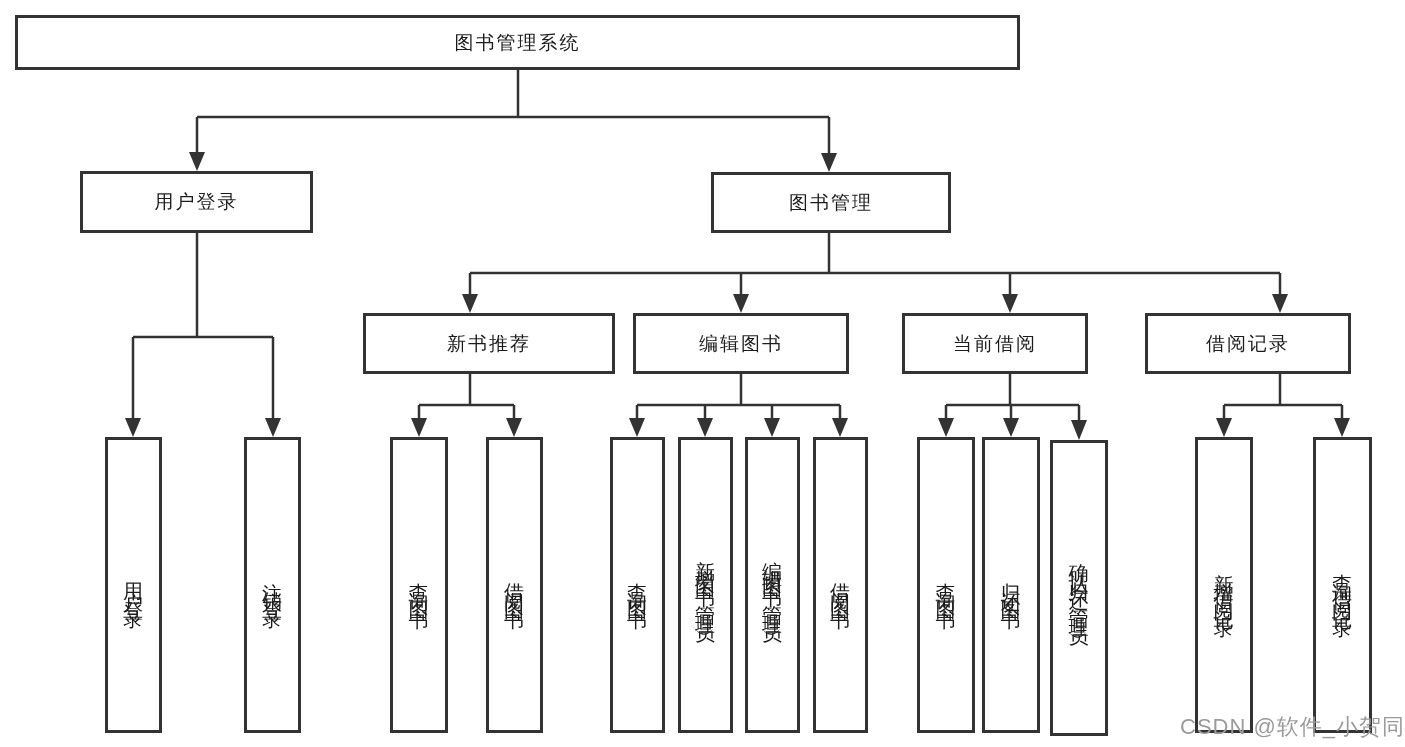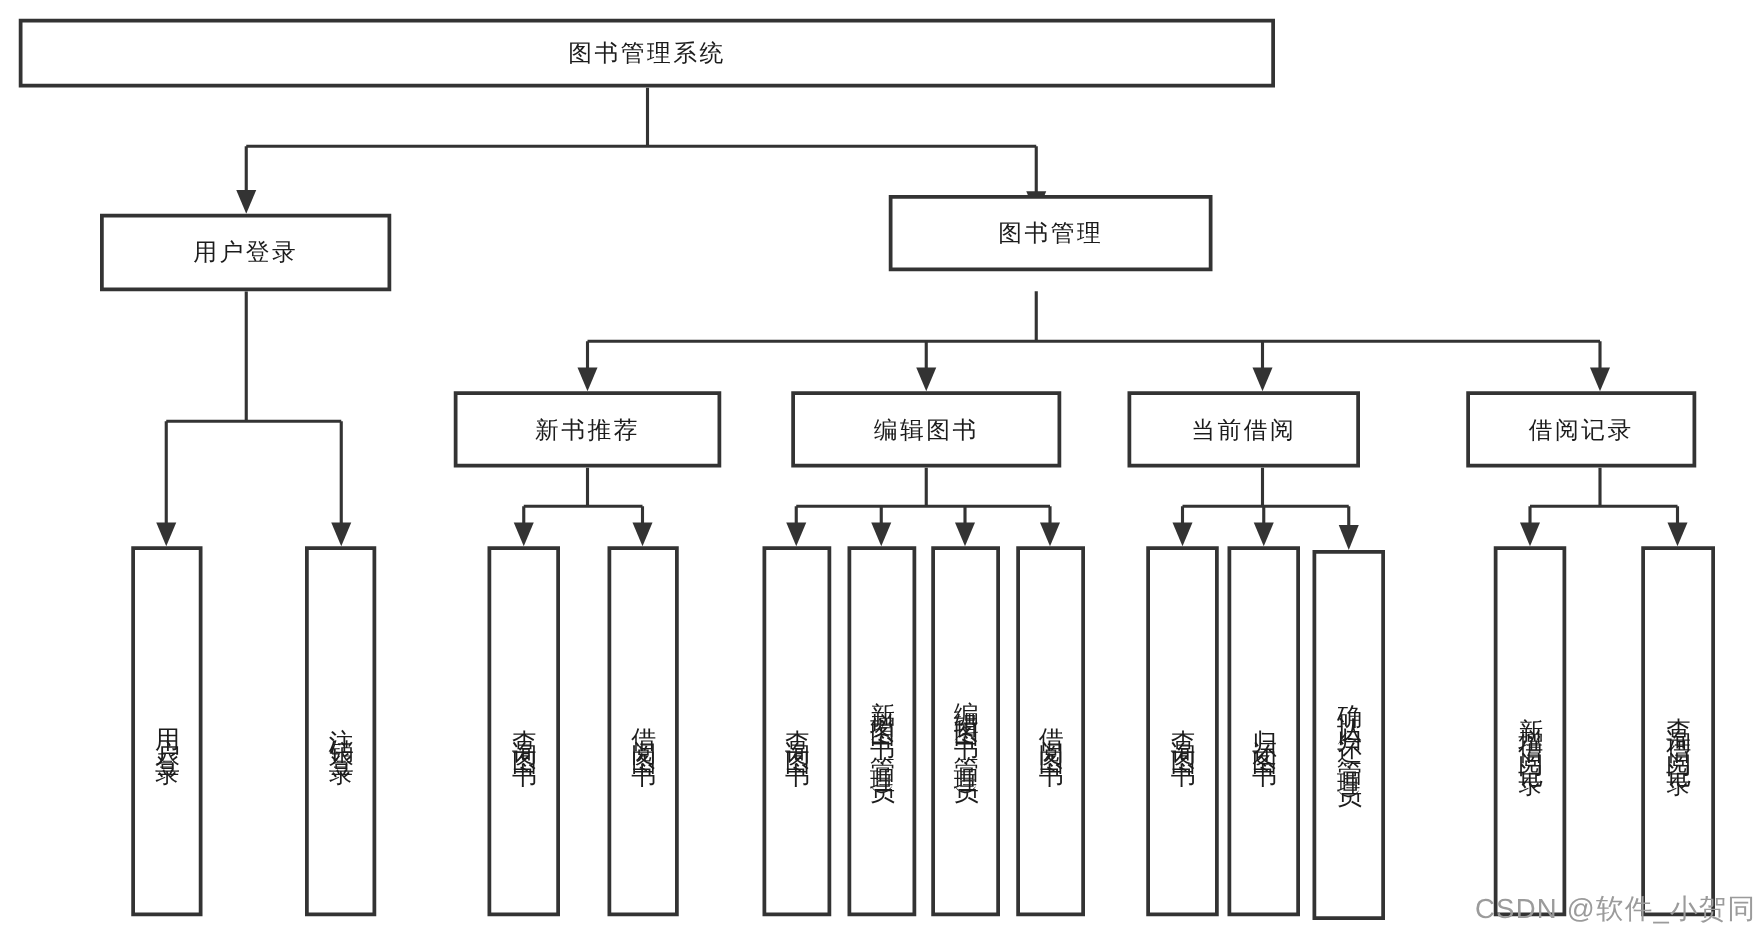--- a/index.html
+++ b/index.html
@@ -91,34 +91,34 @@
       <polygon points="1334,418 1350,418 1342,437"></polygon>
   </svg>
 
   <div class="node" style="left:15px;top:15px;width:1005px;height:55px">
     <span class="lbl">图书管理系统</span>
   </div>
 
   <div class="node" style="left:80px;top:171px;width:233px;height:62px">
     <span class="lbl">用户登录</span>
   </div>
-  <div class="node" style="left:711px;top:156px;width:259px;height:61px">
+  <div class="node" style="left:711px;top:172px;width:240px;height:61px">
     <span class="lbl">图书管理</span>
   </div>
 
-  <div class="node" style="left:363px;top:313px;width:214px;height:61px">
+  <div class="node" style="left:363px;top:313px;width:252px;height:61px">
     <span class="lbl">新书推荐</span>
   </div>
   <div class="node" style="left:633px;top:313px;width:216px;height:61px">
     <span class="lbl">编辑图书</span>
   </div>
   <div class="node" style="left:902px;top:313px;width:186px;height:61px">
     <span class="lbl">当前借阅</span>
   </div>
-  <div class="node" style="left:1173px;top:313px;width:184px;height:61px">
+  <div class="node" style="left:1145px;top:313px;width:206px;height:61px">
     <span class="lbl">借阅记录</span>
   </div>
 
   <div class="node v" style="left:105px;top:437px;width:57px;height:296px">
     <span class="lbl">用户登录</span>
   </div>
   <div class="node v" style="left:244px;top:437px;width:57px;height:296px">
     <span class="lbl">注销登录</span>
   </div>
 

